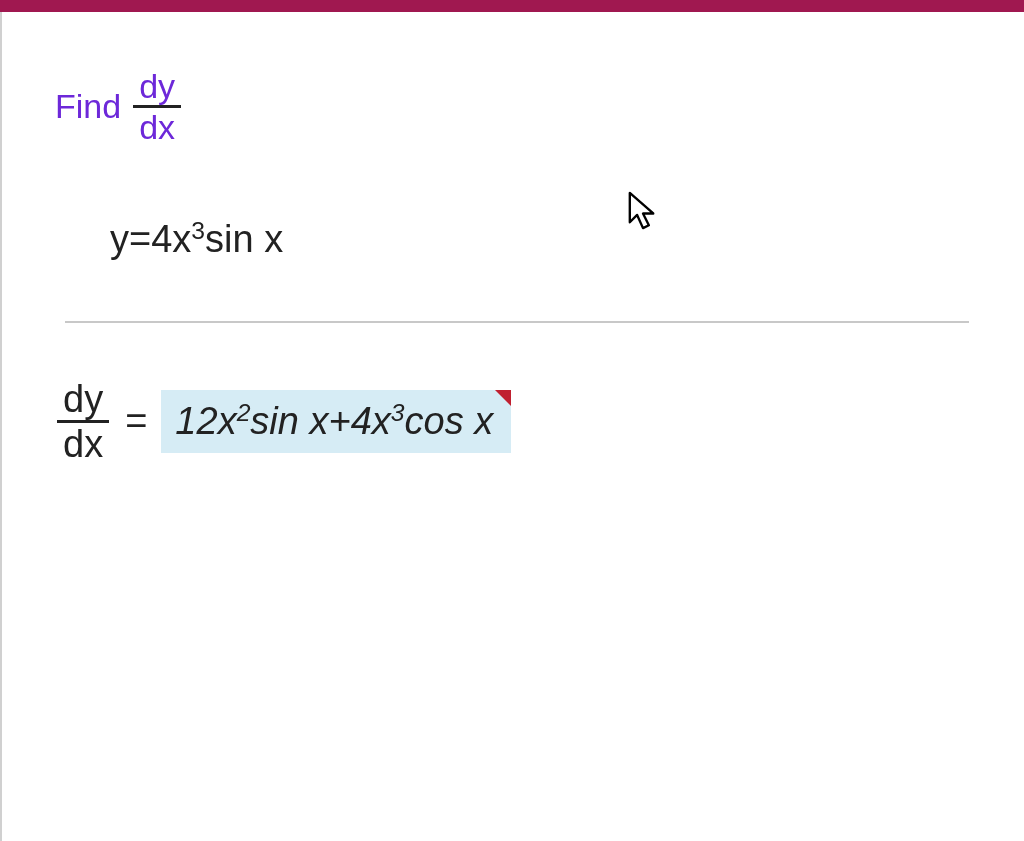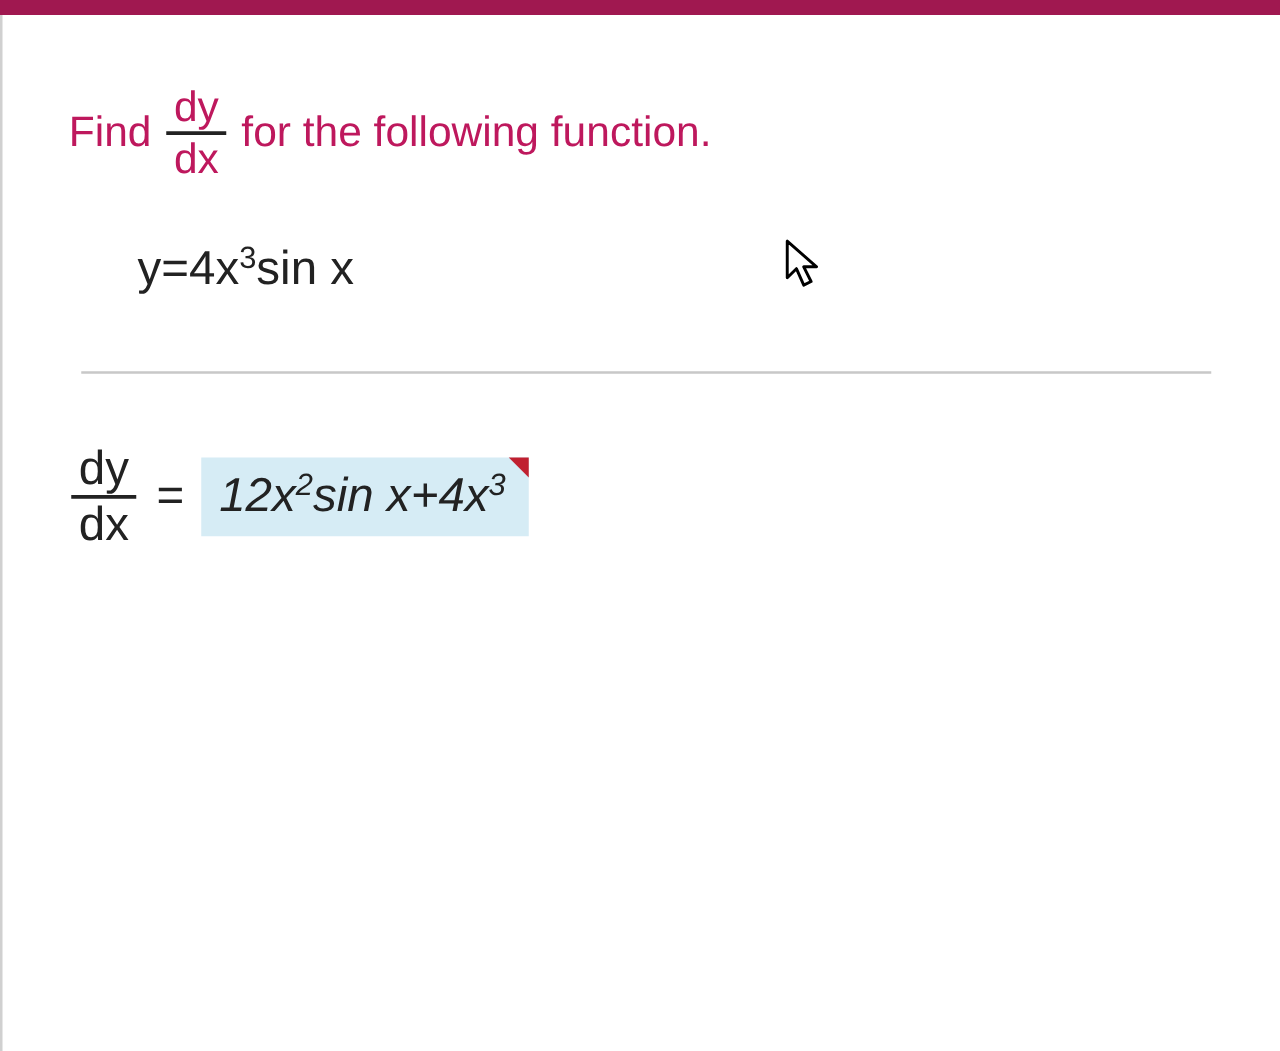--- a/index.html
+++ b/index.html
@@ -25,25 +25,25 @@
       top: 12px;
       width: 2px;
       height: 829px;
       background: #d0d0d0;
     }
     .content {
       padding: 55px 45px 45px 55px;
     }
     .prompt-line {
       font-size: 34px;
-      color: #be185d;
+      color: #6d28d9;
       display: flex;
       align-items: center;
       flex-wrap: nowrap;
-      margin-bottom: 48px;
+      margin-bottom: 72px;
     }
     .prompt-find {
       margin-right: 12px;
     }
     .prompt-rest {
       margin-left: 12px;
     }
     .fraction {
       display: inline-flex;
       flex-direction: column;
@@ -127,21 +127,20 @@
 
 <div class="content">
 
   <div class="prompt-line">
     <span class="prompt-find">Find</span>
     <span class="fraction">
       <span class="num">dy</span>
       <span class="bar"></span>
       <span class="den">dx</span>
     </span>
-    <span class="prompt-rest">for the following function.</span>
   </div>
 
   <div class="equation-line">
     <span>y</span>
     <span> = </span>
     <span class="mnum">4</span>
     <span>x</span>
     <span class="sup">3</span>
     <span> sin x</span>
   </div>
@@ -157,20 +156,21 @@
     <span class="answer-eq">=</span>
     <span class="answer-box">
       <span class="mnum">12</span>
       <span>x</span>
       <span class="sup">2</span>
       <span> sin  x</span>
       <span> + </span>
       <span class="mnum">4</span>
       <span>x</span>
       <span class="sup">3</span>
+      <span> cos  x</span>
       <span class="corner"></span>
     </span>
   </div>
 
 </div>
 
 <div class="cursor-icon">
   <svg viewBox="0 0 24 30">
     <path d="M 3 2 L 3 22 L 8 17 L 12 26 L 16 24 L 12 16 L 19 16 Z" fill="#ffffff" stroke="#000000" stroke-width="1.6" stroke-linejoin="round"></path>
   </svg>

